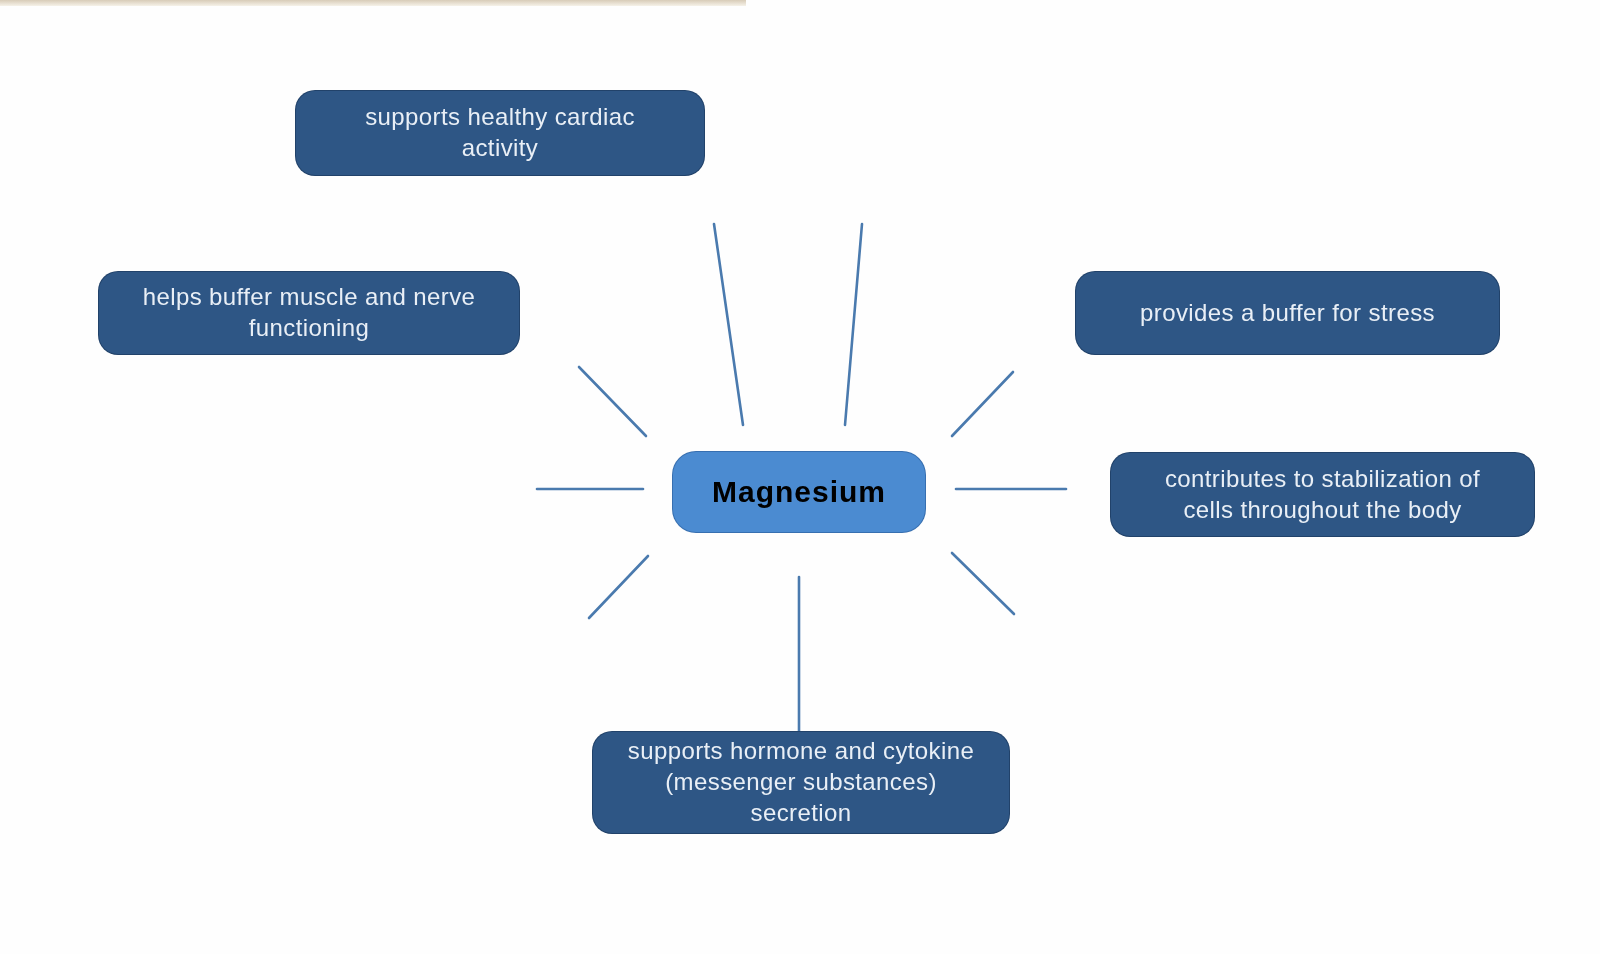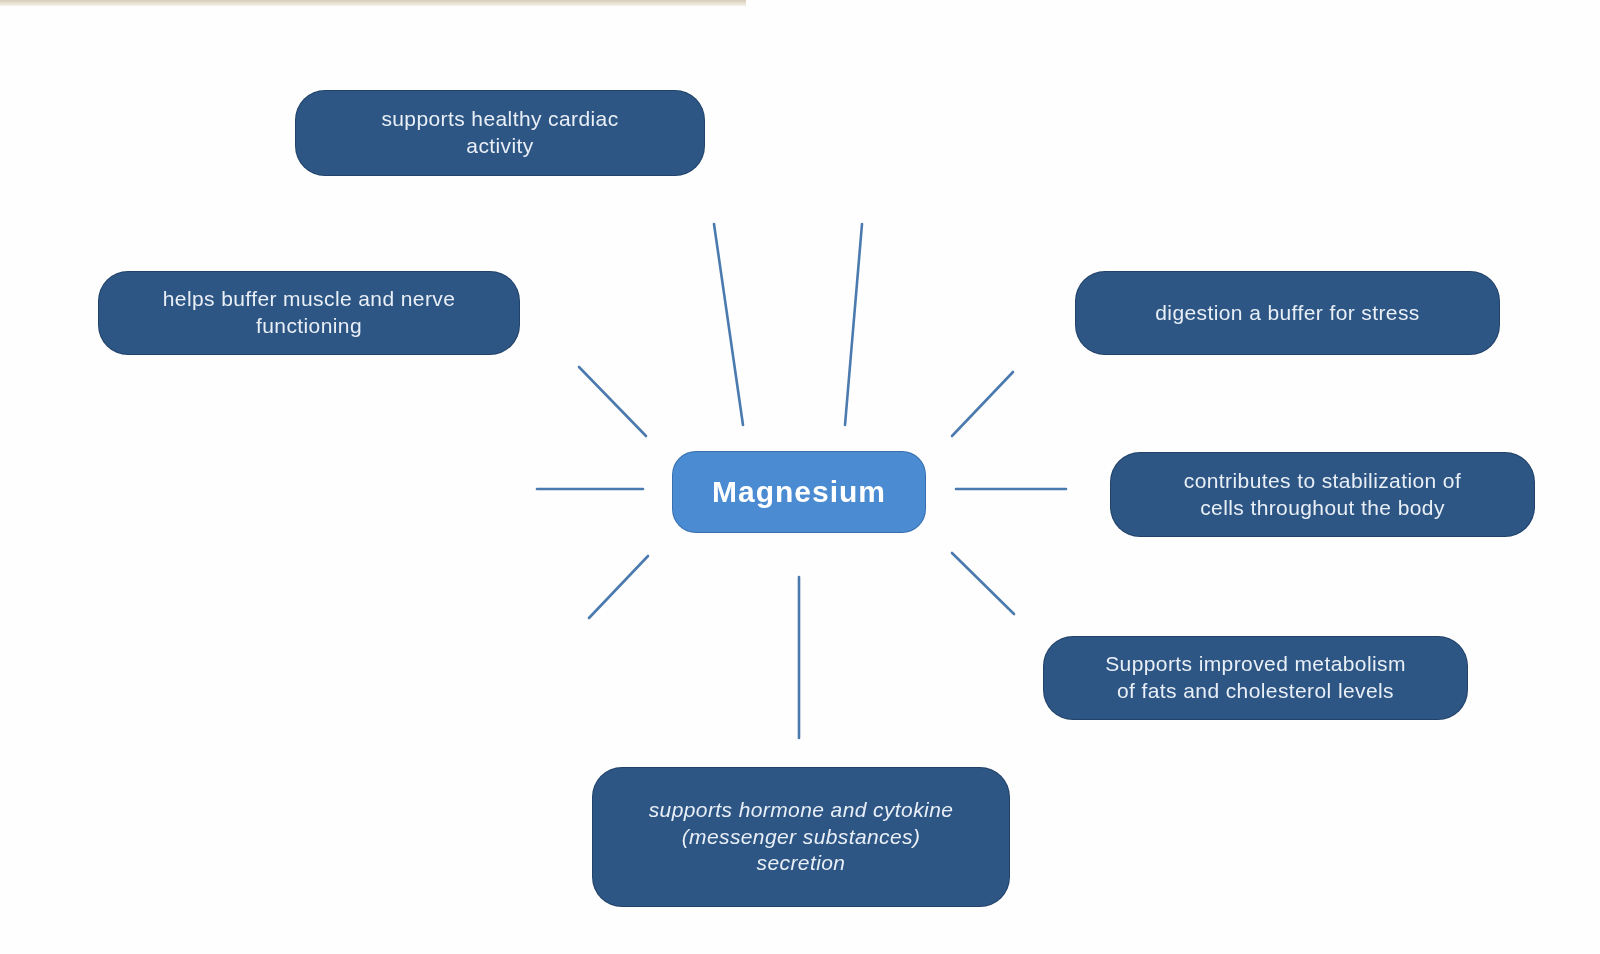--- a/index.html
+++ b/index.html
@@ -39,37 +39,37 @@
   .node {
     position: absolute;
     display: flex;
     align-items: center;
     justify-content: center;
     text-align: center;
     box-sizing: border-box;
     padding: 10px 18px;
     background: var(--node-fill, #2e5685);
     border: 1px solid rgba(18, 42, 74, 0.45);
-    border-radius: 30px;
+    border-radius: 20px;
     color: var(--node-text, #e9eff6);
-    font-size: 21px;
+    font-size: 24px;
     line-height: 1.28;
     letter-spacing: 0.4px;
     white-space: pre-line;
   }
   .node-center {
     position: absolute;
     display: flex;
     align-items: center;
     justify-content: center;
     box-sizing: border-box;
     background: var(--center-fill, #4b8bd1);
     border: 1px solid rgba(40, 90, 150, 0.55);
     border-radius: 24px;
-    color: #ffffff;
+    color: #000000;
     font-size: 30px;
     font-weight: bold;
     letter-spacing: 1px;
   }
 </style>
 </head>
 <body>
 
 <div class="canvas">
 
@@ -87,29 +87,27 @@
     <line class="ray" x1="799" y1="577" x2="799" y2="738"></line>
   </svg>
 
   <div class="node" style="left:295px; top:90px;  width:410px; height:86px;">supports healthy cardiac
 activity</div>
 
 
   <div class="node" style="left:98px;  top:271px; width:422px; height:84px;">helps buffer muscle and nerve
 functioning</div>
 
-  <div class="node" style="left:1075px; top:271px; width:425px; height:84px;">digestion a buffer for stress</div>
+  <div class="node" style="left:1075px; top:271px; width:425px; height:84px;">provides a buffer for stress</div>
 
 
   <div class="node-center" style="left:672px; top:451px; width:254px; height:82px;">Magnesium</div>
 
   <div class="node" style="left:1110px; top:452px; width:425px; height:85px;">contributes to stabilization of
 cells throughout the body</div>
 
 
-  <div class="node" style="left:1043px; top:636px; width:425px; height:84px;">Supports improved metabolism
-of fats and cholesterol levels</div>
 
-  <div class="node" style="left:592px; top:767px; width:418px; height:140px;font-style:italic;">supports hormone and cytokine
+  <div class="node" style="left:592px; top:731px; width:418px; height:103px;">supports hormone and cytokine
 (messenger substances)
 secretion</div>
 
 </div>
 
 </body></html>

